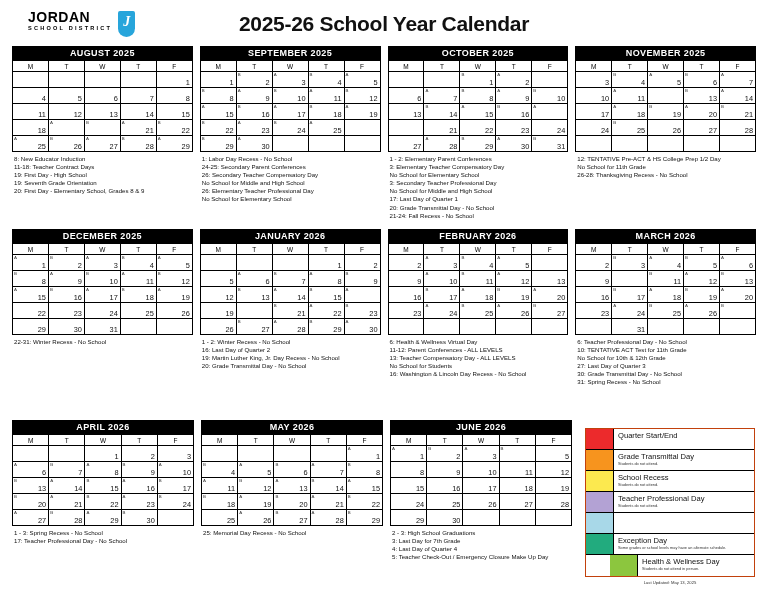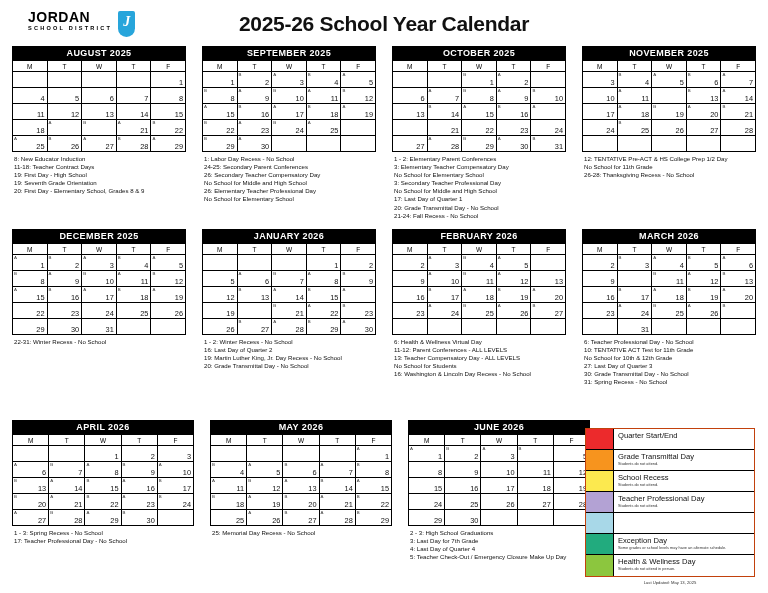--- a/index.html
+++ b/index.html
@@ -36,21 +36,21 @@
   #main-title {
     position: absolute; left: 0; right: 0; top: 12px; text-align: center;
     font-size: 21px; font-weight: bold; letter-spacing: -0.3px;
   }
   #all-levels {
     position: absolute; right: 18px; top: 18px;
     color: #18a8e0; font-weight: bold; font-size: 12px; margin-top: 48px;
   }
 
   
-  .row { display: flex; padding: 0 12px; gap: 16px; }
+  .row { display: flex; padding: 0 12px; gap: 7px; }
   .month-block { width: 182px; }
 
   .m-title {
     background: #000; color: #fff; text-align: center;
     font-size: 9px; font-weight: bold; letter-spacing: 0.4px;
     padding: 2px 0 2px; text-transform: uppercase;
     font-variant: small-caps;
   }
   table.cal { width: 100%; border-collapse: collapse; table-layout: fixed; }
   table.cal th {
@@ -84,21 +84,21 @@
 
   .notes {
     font-size: 6.1px; line-height: 8.1px; padding: 3px 0 0 2px; color: #111;
     white-space: pre-line;
   }
 
   
   #key-wrap { position: absolute; left: 585px; top: 428px; width: 170px; }
   #key { border: 1px solid #c2410c; }
   .key-row { display: flex; border-bottom: 1px solid #000; height: 21px; }
-  .key-row:last-child { border-bottom: none; }
+  .key-row:last-child { border-bottom: none; margin-left: 24px; }
   .key-swatch { width: 28px; border-right: 1px solid #000; }
   .key-txt { padding: 2px 0 0 4px; flex: 1; }
   .key-label { font-size: 7.6px; font-weight: normal; color: #111; line-height: 9px; }
   .key-sub { font-size: 3.9px; color: #333; line-height: 6px; }
   #last-updated {
     text-align: center; font-size: 4.2px; color: #333; padding-top: 3px;
   }
 </style>
 </head>
 <body>

